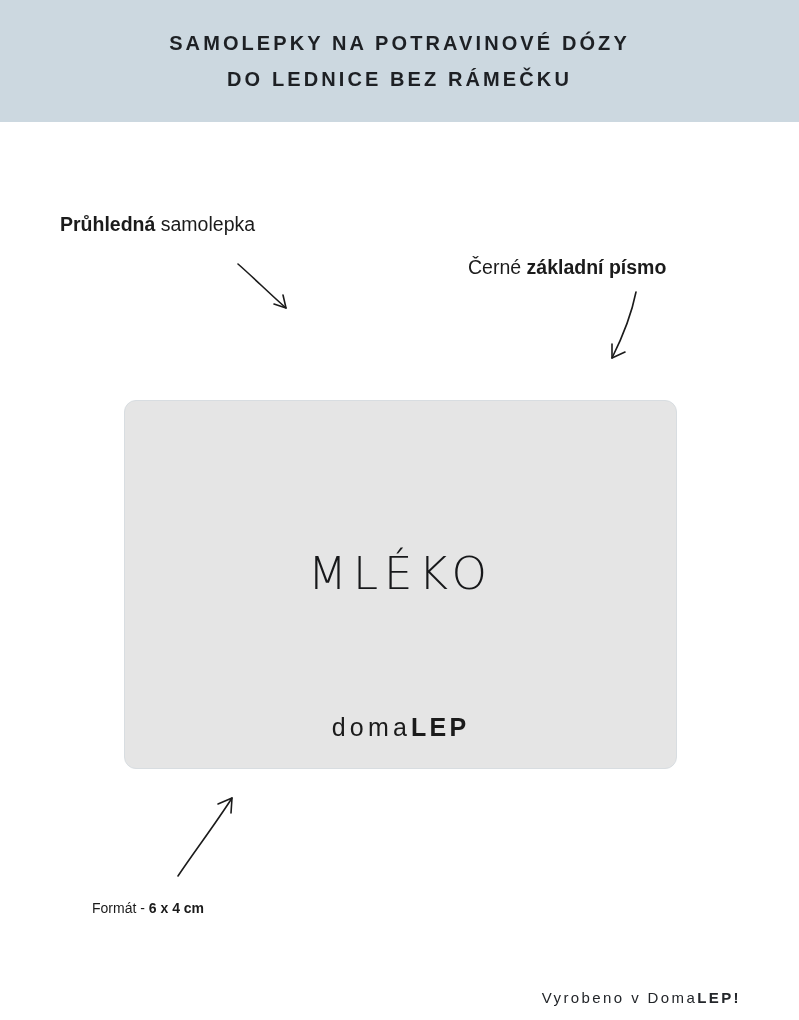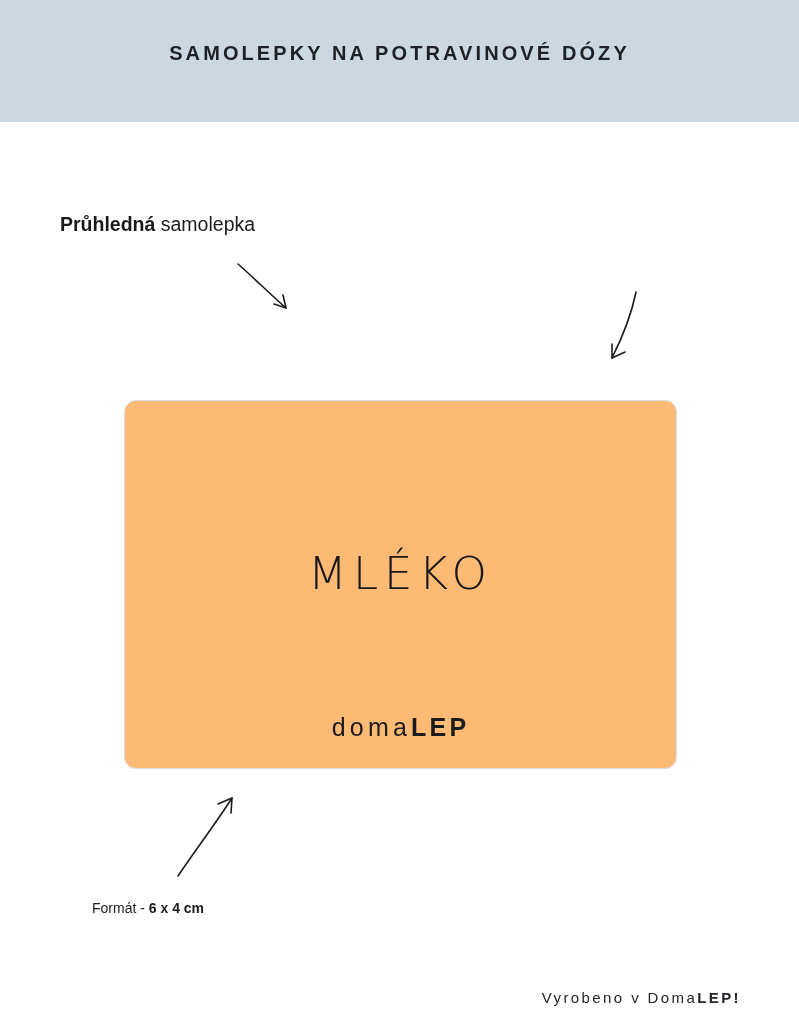--- a/index.html
+++ b/index.html
@@ -78,21 +78,21 @@
   #arrow-font        { left: 596px; top: 290px; }
   #arrow-format      { left: 170px; top: 790px; }
 
   
   .sticker {
     position: absolute;
     left: 124px;
     top: 400px;
     width: 551px;
     height: 367px;
-    background: #fdba74;
+    background: #e5e5e5;
     border: 1px solid #d8dde1;
     border-radius: 12px;
     box-shadow: 0 0 0 0 rgba(0,0,0,0);
   }
   .sticker-title {
     position: absolute;
     left: 0;
     right: 0;
     top: 150px;
     text-align: center;
@@ -129,31 +129,35 @@
   .footer .f-light { font-weight: normal; }
   .footer .f-bold { font-weight: bold; text-align: right; }
 </style>
 </head>
 <body>
 
 <div class="page">
 
   <div class="header-band">
     <div class="header-line first">SAMOLEPKY NA POTRAVINOVÉ DÓZY</div>
+    <div class="header-line">DO LEDNICE BEZ RÁMEČKU</div>
   </div>
 
   <div class="anno" id="anno-transparent">
     <b>Průhledná</b><span class="light"> samolepka</span>
   </div>
 
   <svg class="arrow-svg" id="arrow-transparent" width="70" height="60" viewBox="0 0 70 60">
     <path d="M2,2 C18,16 34,32 50,46" fill="none" stroke="#1b1b1b" stroke-width="1.6" stroke-linecap="round"></path>
     <path d="M50,46 L38,42 M50,46 L47,33" fill="none" stroke="#1b1b1b" stroke-width="1.6" stroke-linecap="round"></path>
   </svg>
 
+  <div class="anno" id="anno-font">
+    <span class="light">Černé </span><b>základní písmo</b>
+  </div>
 
   <svg class="arrow-svg" id="arrow-font" width="60" height="85" viewBox="0 0 60 85">
     <path d="M40,2 C36,22 28,44 16,68" fill="none" stroke="#1b1b1b" stroke-width="1.6" stroke-linecap="round"></path>
     <path d="M16,68 L16,54 M16,68 L29,62" fill="none" stroke="#1b1b1b" stroke-width="1.6" stroke-linecap="round"></path>
   </svg>
 
   <div class="sticker">
     <div class="sticker-title">MLÉKO</div>
     <div class="sticker-brand">
       <span class="brand-light">doma</span><span class="brand-bold">LEP</span>

